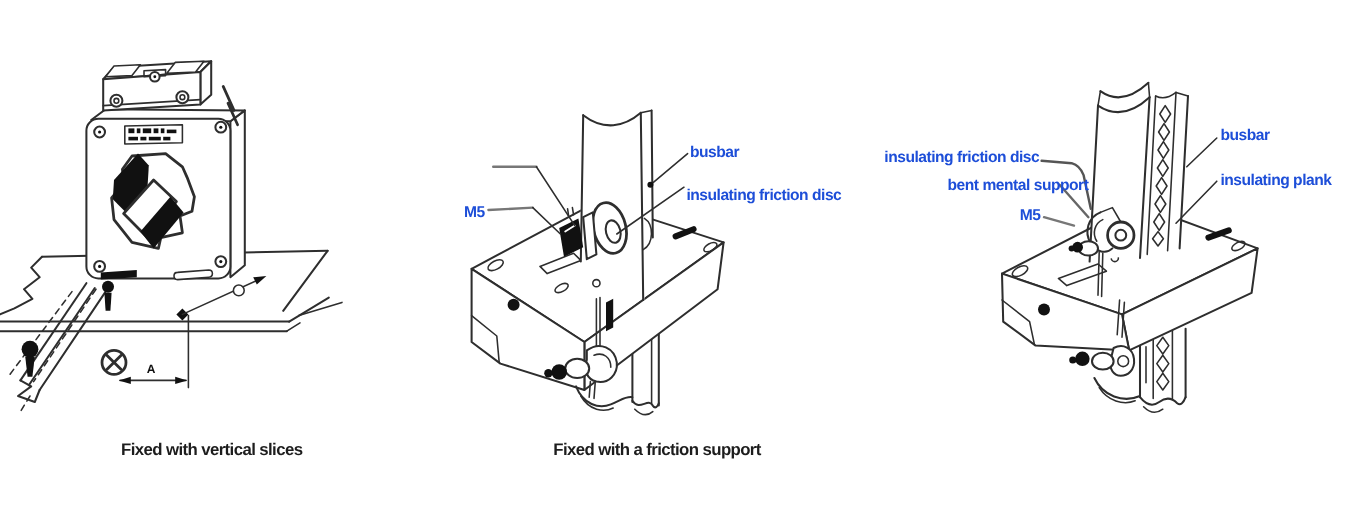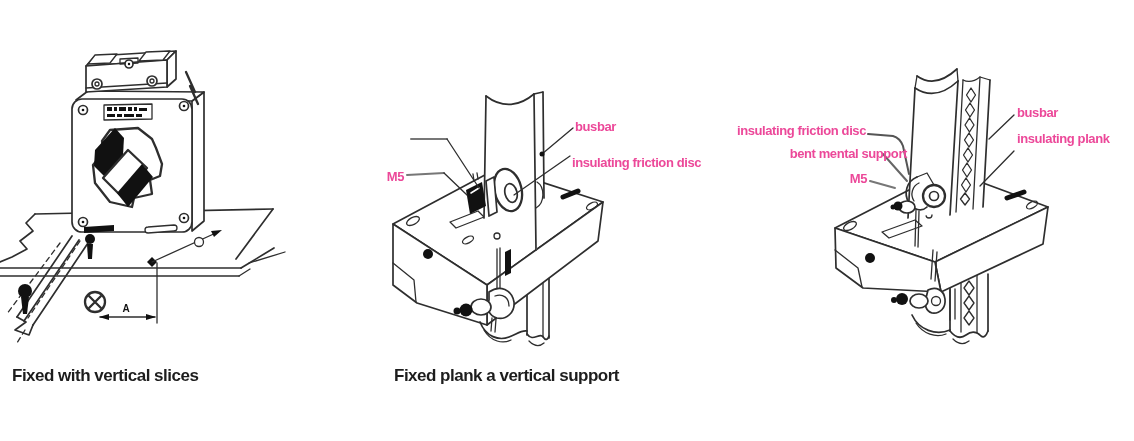--- a/index.html
+++ b/index.html
@@ -1,22 +1,22 @@
 <!DOCTYPE html>
 <html><head>
 <meta charset="utf-8">
 <style>
   html,body{margin:0;padding:0;background:#fff}
   .stage{position:relative;width:1134px;height:441px;background:#fff;overflow:hidden;
          font-family:"Liberation Sans",sans-serif}
   .stage svg{position:absolute;overflow:visible}
-  .lbl{position:absolute;font-weight:bold;font-size:13px;letter-spacing:-0.4px;color:#ec4899;
+  .lbl{position:absolute;font-weight:bold;font-size:13px;letter-spacing:-0.4px;color:#1d4ed8;
        line-height:1.1;white-space:nowrap}
   .lbl.r{text-align:right}
-  .cap{position:absolute;top:366px;width:240px;text-align:left;font-weight:bold;font-size:17px;
+  .cap{position:absolute;top:366px;width:240px;text-align:right;font-weight:bold;font-size:14px;
        letter-spacing:-0.5px;color:#1d1d1d;white-space:nowrap}
   .dim{position:absolute;font-weight:bold;font-size:10px;color:#111;text-align:center}
   
   .s{stroke:#2e2e2e;stroke-width:1.7;fill:none;stroke-linecap:round;stroke-linejoin:round}
   .sw{stroke:#2e2e2e;stroke-width:1.7;fill:#fff;stroke-linecap:round;stroke-linejoin:round}
   .blk{fill:#111;stroke:none}
   .thick{stroke-width:2.3}
   .thin{stroke-width:1.3}
   .gray{stroke:#777;stroke-width:2;fill:none;stroke-linecap:round}
   .dash{stroke-dasharray:5 4}
@@ -283,19 +283,19 @@
   </svg>
 
   <div class="lbl r" style="left:354px;top:170px;width:50px">M5</div>
   <div class="lbl" style="left:575px;top:120px">busbar</div>
   <div class="lbl" style="left:572px;top:156px">insulating friction disc</div>
 
   <div class="lbl r" style="left:716px;top:124px;width:150px">insulating friction disc</div>
   <div class="lbl r" style="left:757px;top:147px;width:150px">bent mental support</div>
   <div class="lbl r" style="left:817px;top:172px;width:50px">M5</div>
   <div class="lbl" style="left:1017px;top:106px">busbar</div>
-  <div class="lbl" style="left:1017px;top:132px">insulating plank</div>
+  <div class="lbl" style="left:1017px;top:143px">insulating plank</div>
 
   <div class="dim" style="left:117px;top:303px;width:18px">A</div>
 
   <div class="cap" style="left:12px">Fixed with vertical slices</div>
-  <div class="cap" style="left:394px">Fixed plank a vertical support</div>
+  <div class="cap" style="left:394px">Fixed with a friction support</div>
 </div>
 
 </body></html>

